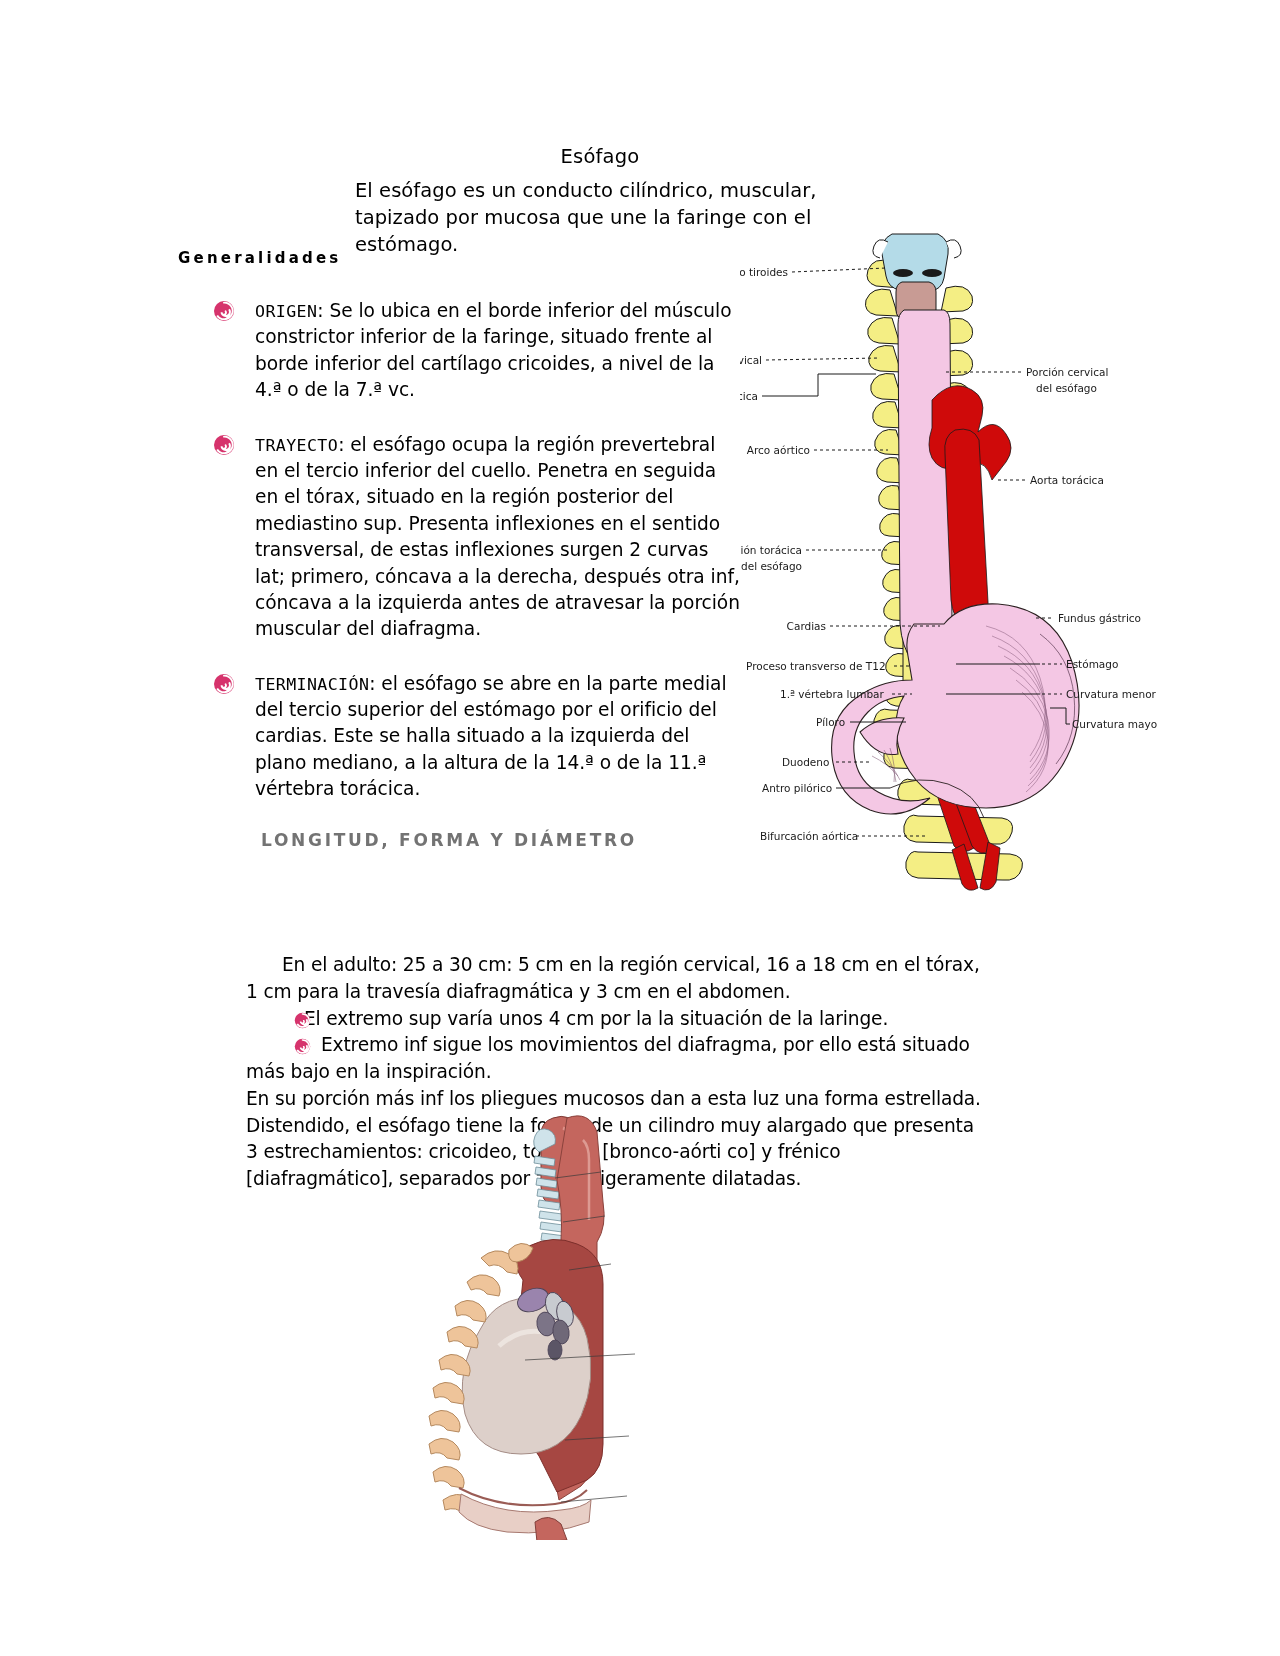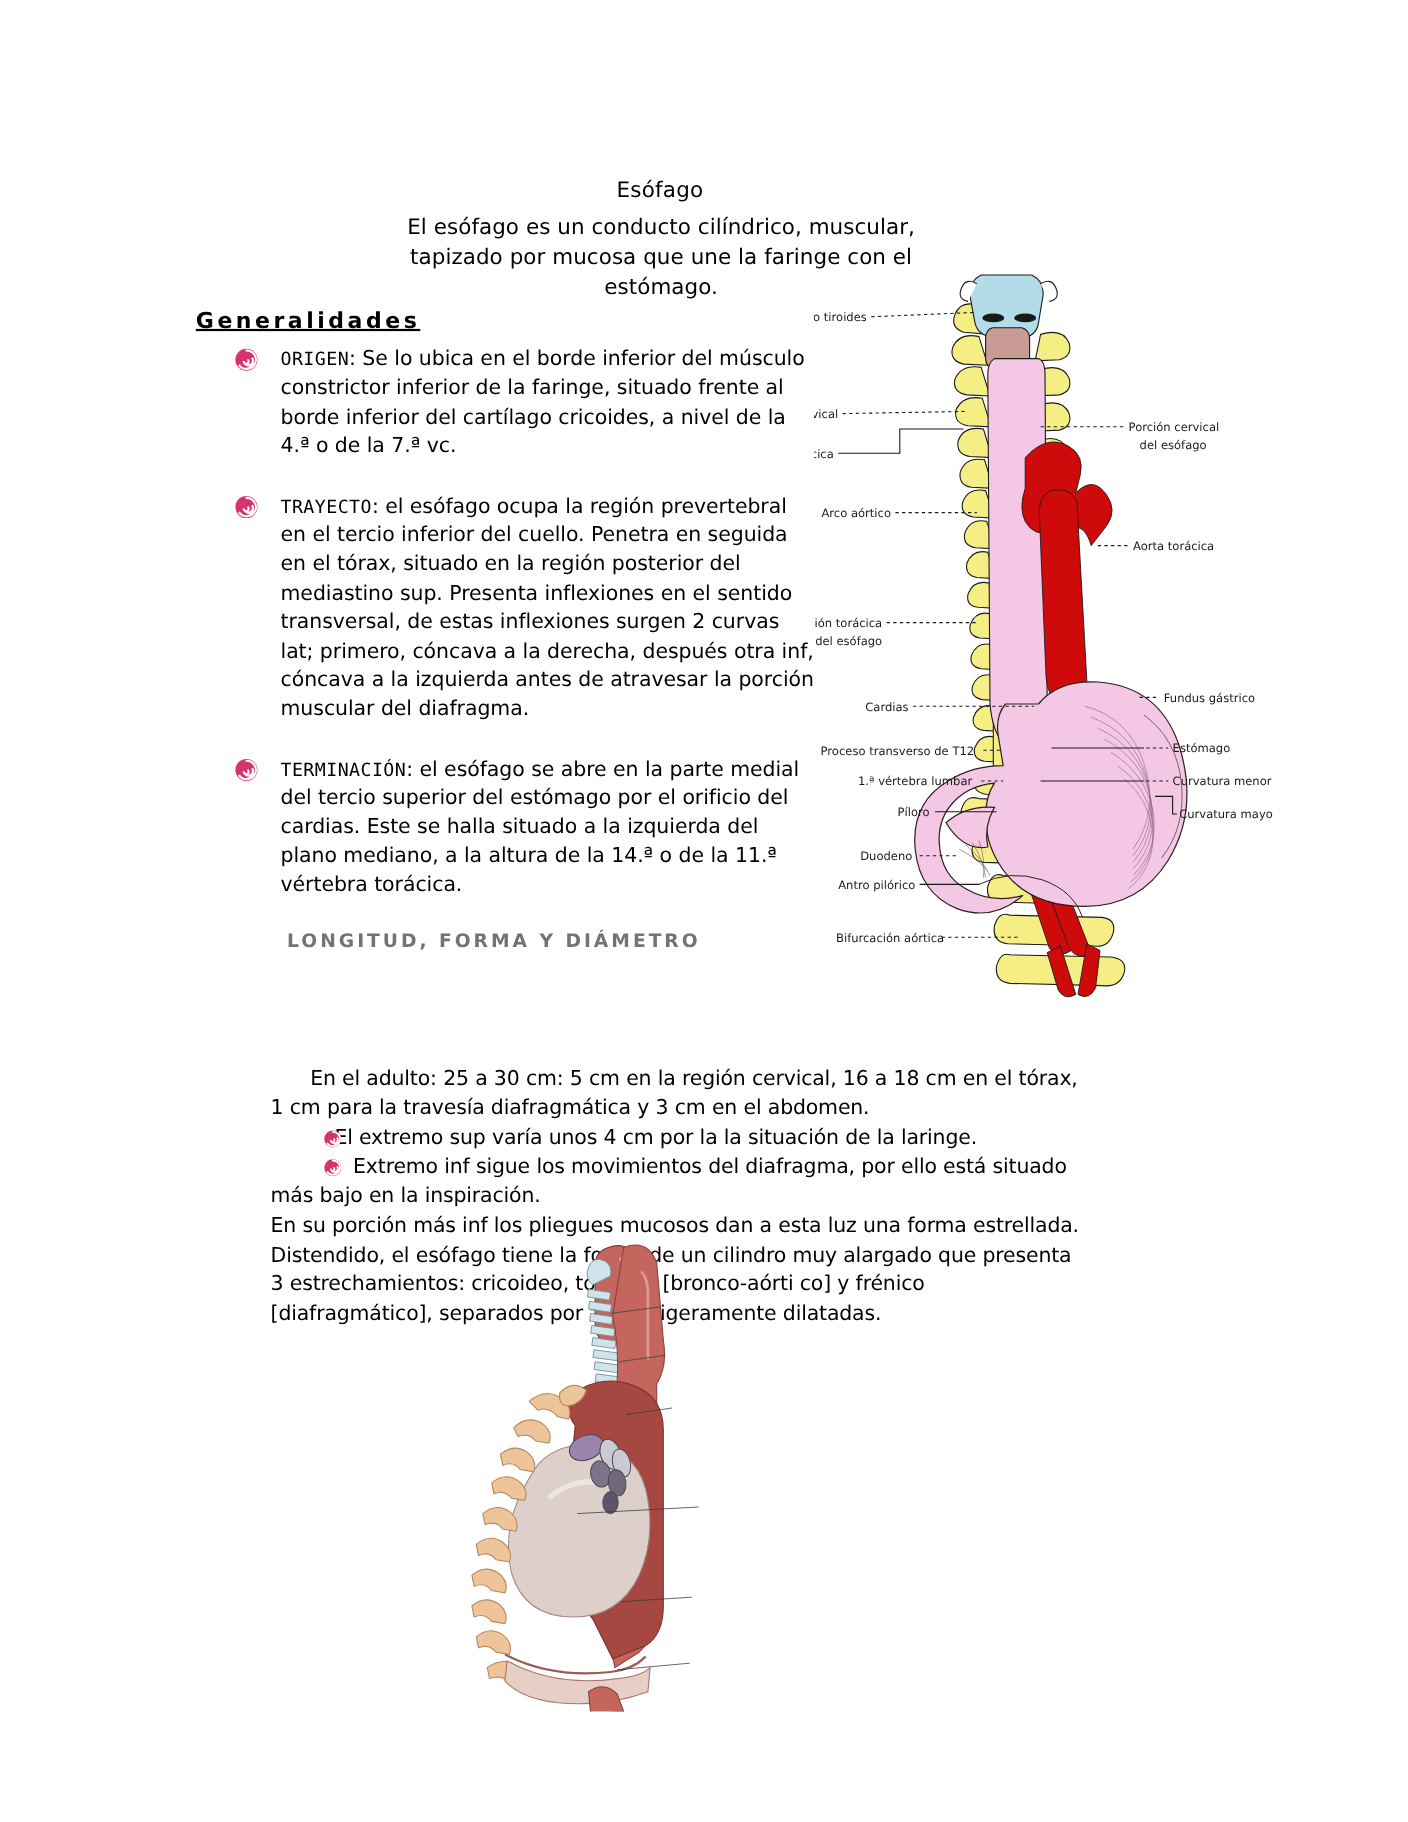--- a/index.html
+++ b/index.html
@@ -12,54 +12,52 @@
     height: 1656px;
     position: relative;
     font-family: "DejaVu Sans", "Liberation Sans", sans-serif;
     color: #000000;
     overflow: hidden;
   }
   .page {
     position: absolute;
     inset: 0;
     background: #fff;
-    margin-top: 16px;
   }
 
   
   .title {
     position: absolute;
     left: 360px;
     top: 145px;
     width: 480px;
     text-align: center;
     font-size: 19.5px;
     line-height: 1.28;
     letter-spacing: 0.2px;
   }
   .subtitle {
     position: absolute;
     left: 355px;
     top: 178px;
     width: 492px;
-    text-align: center;
+    text-align: left;
     font-size: 19.5px;
     line-height: 1.38;
     letter-spacing: 0.05px;
   }
 
   
   .sec-head {
     position: absolute;
     left: 178px;
-    top: 263px;
-    font-size: 20px;
+    top: 249px;
+    font-size: 15px;
     font-weight: bold;
     letter-spacing: 3.2px;
-    text-decoration: underline;
   }
 
   
   .bullets {
     position: absolute;
     left: 213px;
     top: 298px;
     width: 530px;
   }
   .bullet-item {

